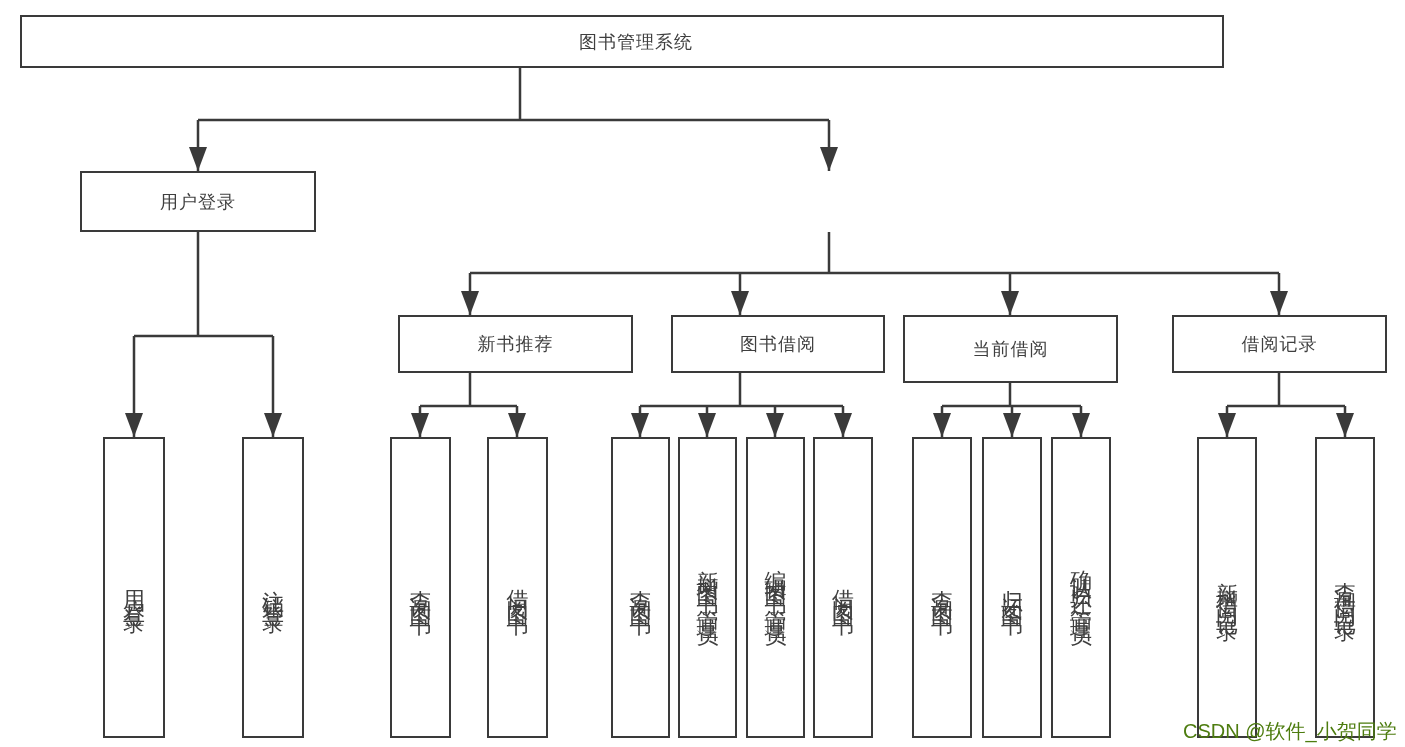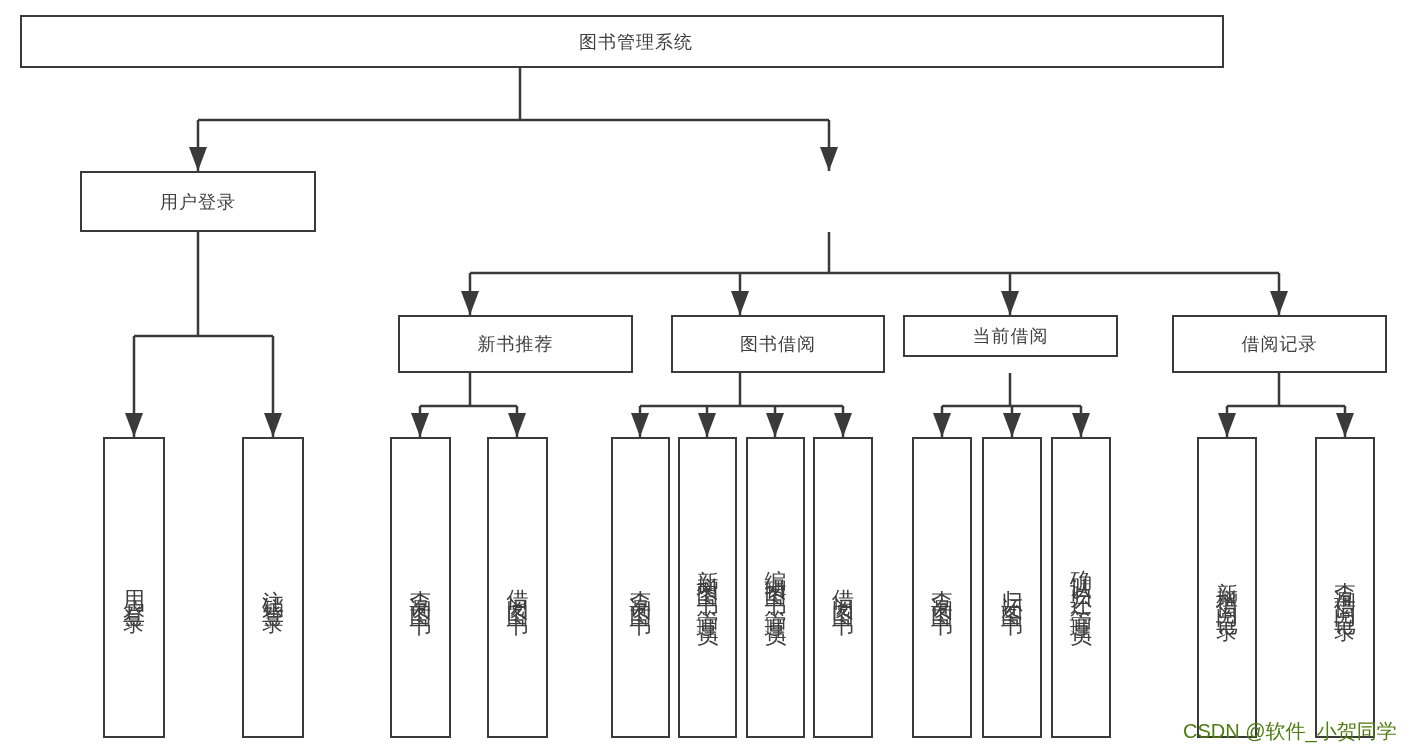--- a/index.html
+++ b/index.html
@@ -104,21 +104,21 @@
       <polygon points="1336,413 1354,413 1345,437"></polygon>
     </g>
   </svg>
 
   <div class="node h root" style="left:20px; top:15px; width:1204px; height:53px;padding-left:28px;">图书管理系统</div>
 
   <div class="node h" style="left:80px; top:171px; width:236px; height:61px;">用户登录</div>
 
   <div class="node h" style="left:382px; top:315px; width:235px; height:58px;margin-left:16px;">新书推荐</div>
   <div class="node h" style="left:633px; top:315px; width:214px; height:58px;margin-left:38px;">图书借阅</div>
-  <div class="node h" style="left:903px; top:315px; width:215px; height:42px;">当前借阅</div>
+  <div class="node h" style="left:903px; top:315px; width:215px; height:68px;">当前借阅</div>
   <div class="node h" style="left:1172px; top:315px; width:215px; height:58px;">借阅记录</div>
 
   <div class="node v" style="left:103px; top:437px; width:62px; height:301px;">
     <span>用户登录</span>
   </div>
   <div class="node v" style="left:242px; top:437px; width:62px; height:301px;">
     <span>注销登录</span>
   </div>
 
   <div class="node v" style="left:390px; top:437px; width:61px; height:301px;">

